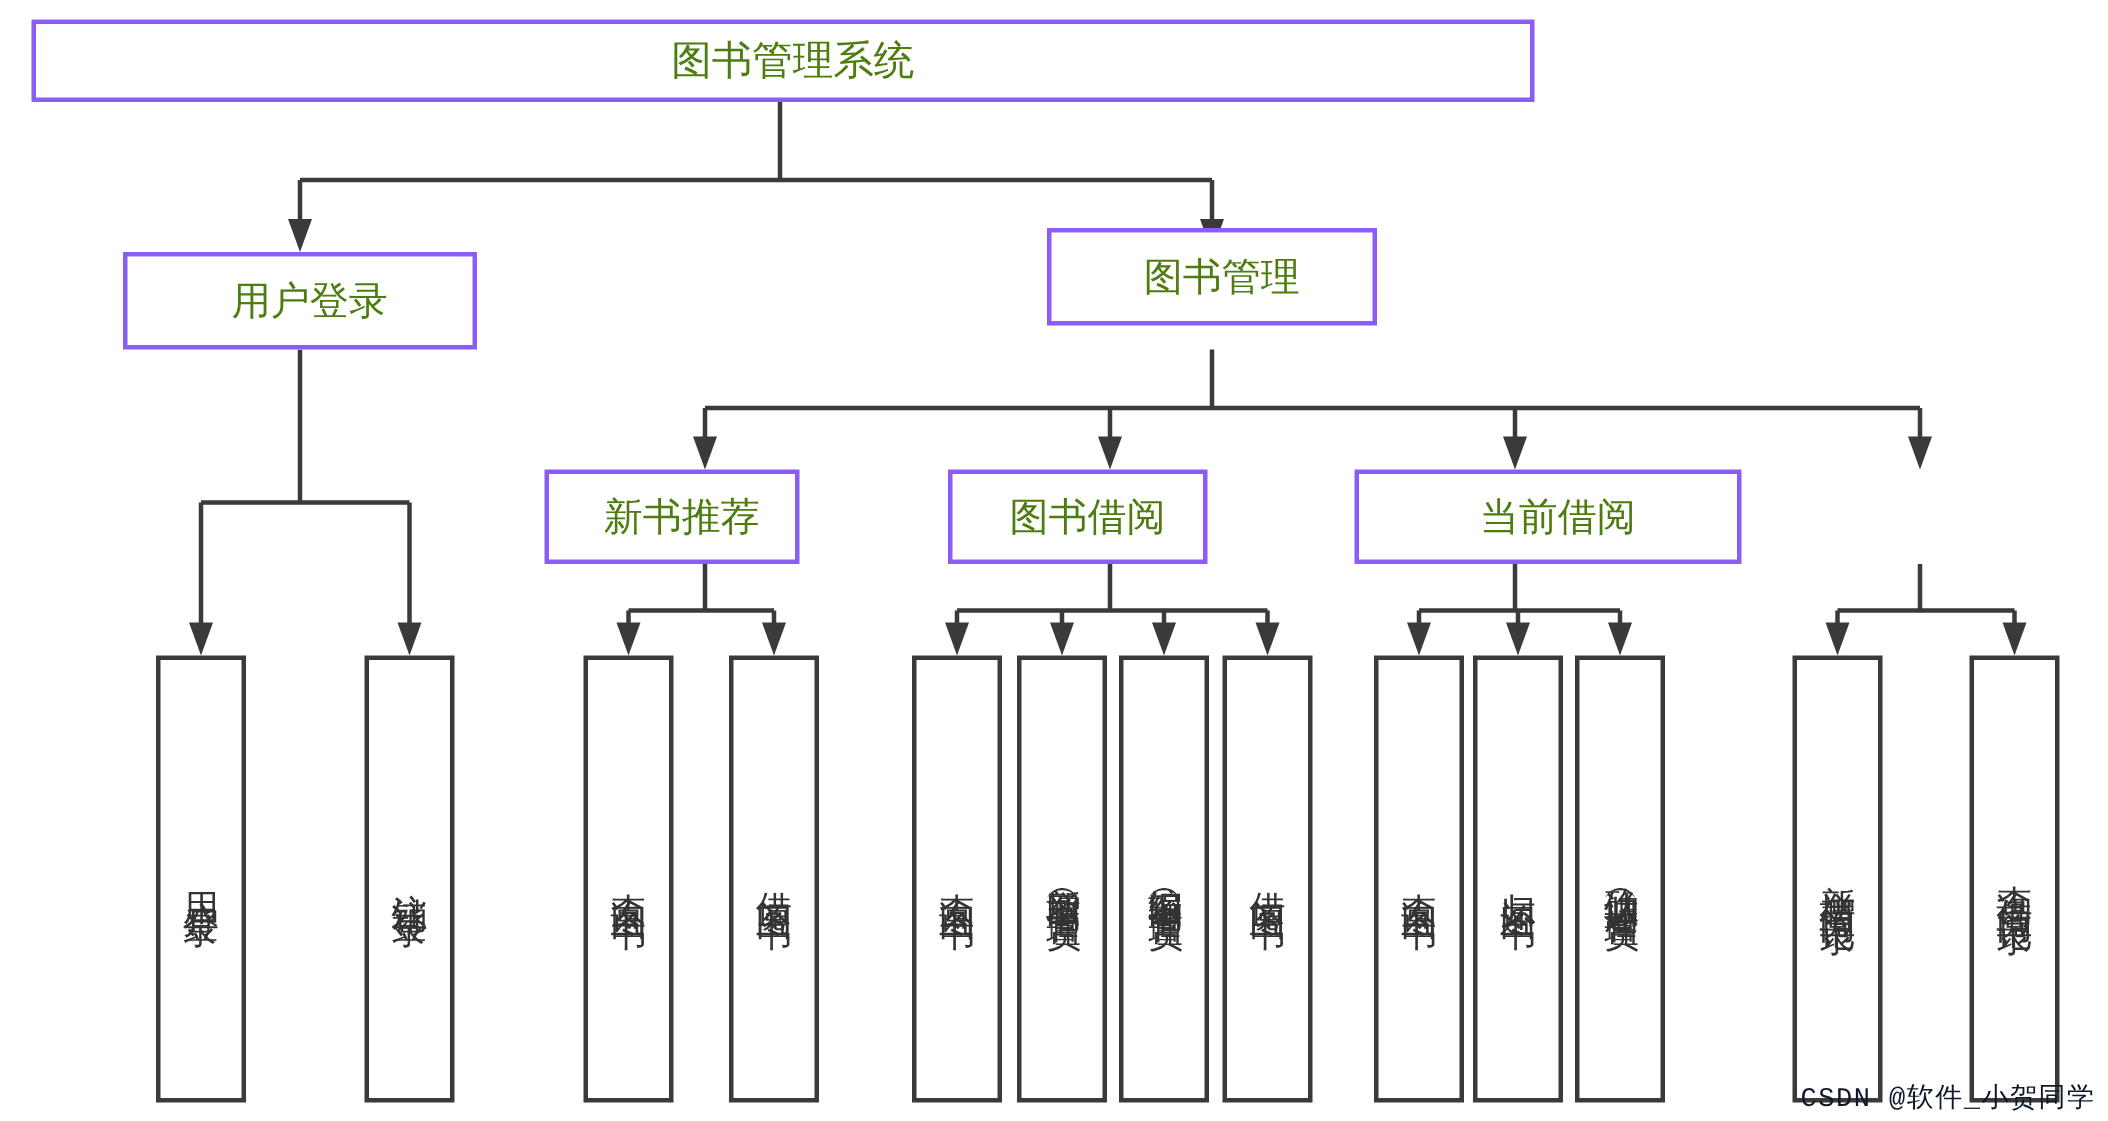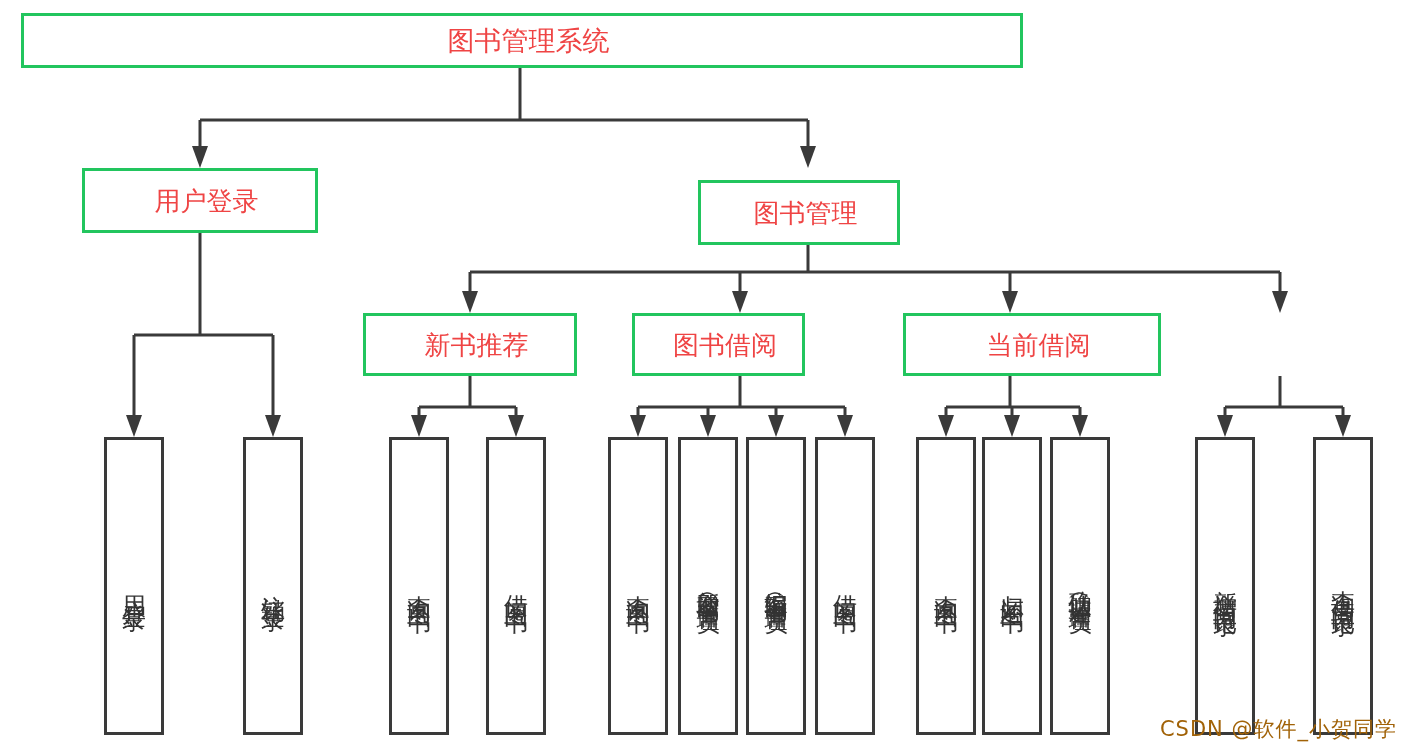--- a/index.html
+++ b/index.html
@@ -4,40 +4,41 @@
 <style>
   html,body { margin:0; padding:0; background:#ffffff; }
   body { font-family:"DejaVu Sans","Liberation Sans",sans-serif; }
   .stage {
     position:relative; width:1405px; height:747px;
     background:#ffffff; overflow:hidden;
   }
   .connectors { position:absolute; left:0; top:0; z-index:1; }
   .box {
     position:absolute; box-sizing:border-box; z-index:2;
-    background:#ffffff; border:3px solid #22c55e;
+    background:#ffffff; border:3px solid #8b5cf6;
     display:flex; align-items:center; justify-content:center;
-    color:#ef4444; font-size:26px; line-height:1;
+    color:#4d7c0f; font-size:26px; line-height:1;
     white-space:nowrap;
     padding-left:13px;
   }
   .root-box { font-size:27px; }
   .leaf {
     position:absolute; box-sizing:border-box; z-index:2;
     top:437px; height:298px; width:60px;
     background:#ffffff; border:3px solid #3a3a3a;
     display:flex; align-items:center; justify-content:center;
     writing-mode:vertical-rl; text-orientation:mixed;
     color:#333333; font-size:24px; letter-spacing:5px; line-height:1;
   }
   .leaf.long { font-size:23px; letter-spacing:3px; }
   .watermark {
     position:absolute; right:8px; bottom:4px; z-index:3;
-    color:#a16207; font-size:21px; letter-spacing:1px;
+    color:#0f172a; font-size:18px; letter-spacing:1px;
     white-space:nowrap;
+    font-family:Liberation Mono, monospace;
   }
 </style>
 </head>
 <body>
 
 <div class="stage">
 
   <svg class="connectors" width="1405" height="747" viewBox="0 0 1405 747" aria-hidden="true">
     <g stroke="#3a3a3a" stroke-width="3" fill="none">
       <path d="M520 68 V120 M200 120 H808 M200 120 V150 M808 120 V150"></path>
@@ -67,23 +68,23 @@
       <polygon points="1004,415 1020,415 1012,437"></polygon>
       <polygon points="1072,415 1088,415 1080,437"></polygon>
       <polygon points="1217,415 1233,415 1225,437"></polygon>
       <polygon points="1335,415 1351,415 1343,437"></polygon>
     </g>
   </svg>
 
   <div class="box root-box" style="left:21px; top:13px; width:1002px; height:55px;">图书管理系统</div>
 
   <div class="box" style="left:82px; top:168px; width:236px; height:65px;">用户登录</div>
-  <div class="box" style="left:698px; top:180px; width:202px; height:65px;">图书管理</div>
+  <div class="box" style="left:698px; top:152px; width:220px; height:65px;">图书管理</div>
 
-  <div class="box" style="left:363px; top:313px; width:214px; height:63px;">新书推荐</div>
+  <div class="box" style="left:363px; top:313px; width:170px; height:63px;">新书推荐</div>
   <div class="box" style="left:632px; top:313px; width:173px; height:63px;">图书借阅</div>
   <div class="box" style="left:903px; top:313px; width:258px; height:63px;">当前借阅</div>
 
   <div class="leaf" style="left:104px;">用户登录</div>
   <div class="leaf" style="left:243px;">注销登录</div>
 
   <div class="leaf" style="left:389px;">查询图书</div>
   <div class="leaf" style="left:486px;">借阅图书</div>
 
   <div class="leaf" style="left:608px;">查询图书</div>

